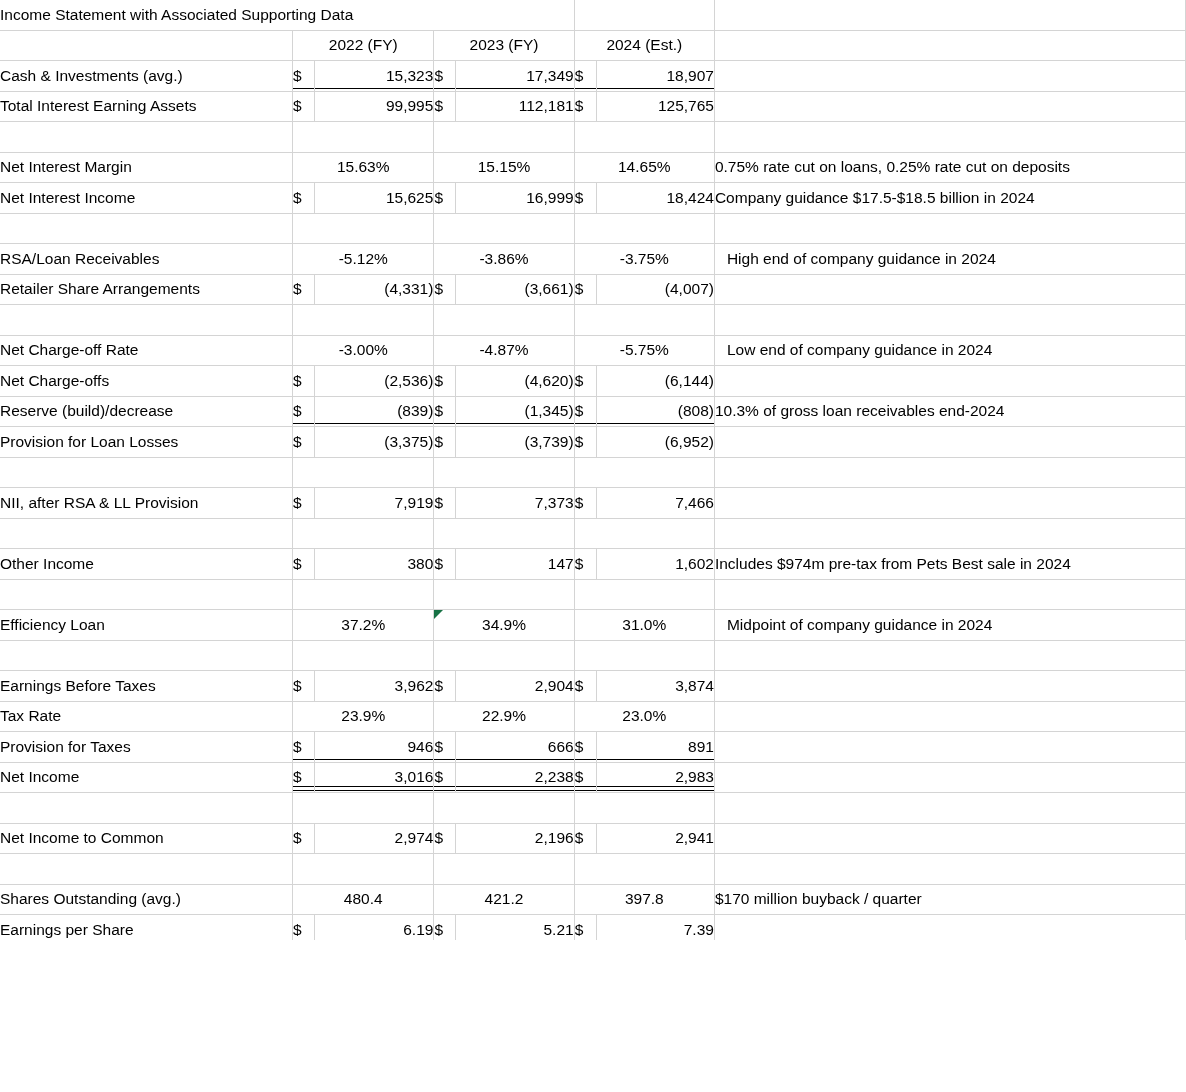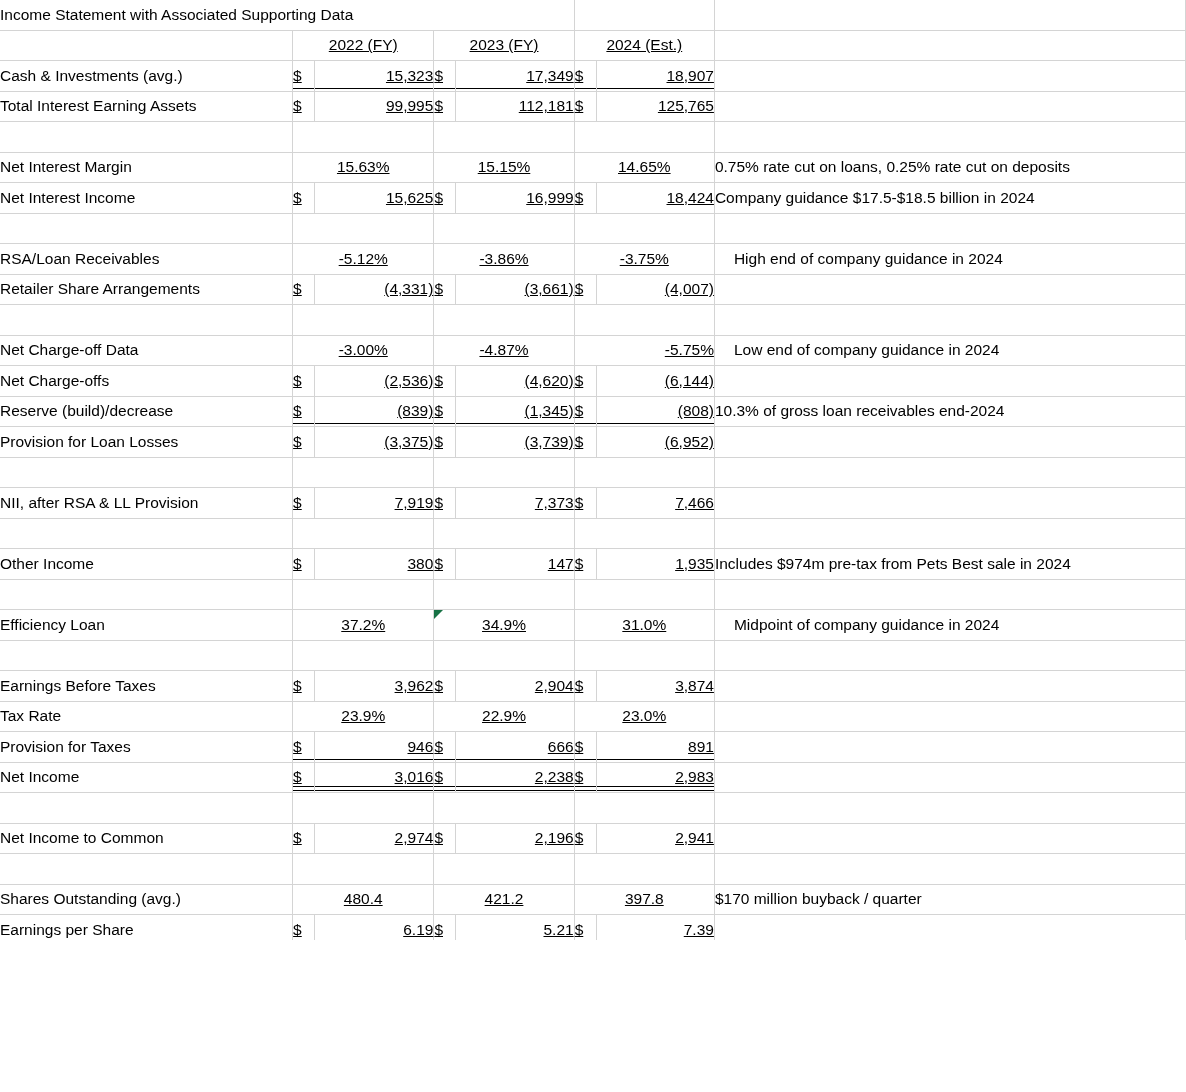--- a/index.html
+++ b/index.html
@@ -10,21 +10,20 @@
   body {
     font-family: "Liberation Sans", sans-serif;
     -webkit-font-smoothing: antialiased;
   }
   #sheet {
     position: relative;
     width: 1186px;
     height: 940px;
     overflow: hidden;
     background: #ffffff;
-    text-decoration: underline;
   }
   table.grid {
     border-collapse: collapse;
     table-layout: fixed;
     width: 1186px;
     font-size: 15.5px;
     color: #000000;
   }
   table.grid td {
     height: 29.5px;
@@ -64,21 +63,21 @@
   }
   td.num-center {
     text-align: center;
     border-right: none;
   }
   td.note {
     text-align: left;
     padding-left: 5px;
     border-right: 1px solid #d4d4d4;
   }
-  td.note.indent { padding-left: 19px; }
+  td.note.indent { padding-left: 12px; }
 
   td.title {
     padding-left: 4px;
     text-align: left;
     border-right: none;
   }
 
   
   .uline-single {
     position: relative;
@@ -233,24 +232,24 @@
           <td class="note"><span class="spill"></span></td>
         </tr>
         <tr>
           <td class="label gap-right"></td>
           <td colspan="2" style="border-right: 1px solid rgb(212, 212, 212);"></td>
           <td colspan="2" style="border-right: 1px solid rgb(212, 212, 212);"></td>
           <td colspan="2" style="border-right: 1px solid rgb(212, 212, 212);"></td>
           <td class="note"></td>
         </tr>
         <tr>
-          <td class="label gap-right"><span class="spill">Net Charge-off Data</span></td>
+          <td class="label gap-right"><span class="spill">Net Charge-off Rate</span></td>
           <td class="num-center" colspan="2" style="border-right: 1px solid rgb(212, 212, 212);"><span>-3.00%</span></td>
           <td class="num-center" colspan="2" style="border-right: 1px solid rgb(212, 212, 212);"><span>-4.87%</span></td>
-          <td class="num-center" colspan="2" style="border-right: 1px solid rgb(212, 212, 212); text-align: right;"><span>-5.75%</span></td>
+          <td class="num-center" colspan="2" style="border-right: 1px solid rgb(212, 212, 212);"><span>-5.75%</span></td>
           <td class="note indent"><span class="spill">Low end of company guidance in 2024</span></td>
         </tr>
         <tr>
           <td class="label gap-right"><span class="spill">Net Charge-offs</span></td>
           <td class="dol"><span>$</span></td>
           <td class="val"><span>(2,536)</span></td>
           <td class="dol"><span>$</span></td>
           <td class="val"><span>(4,620)</span></td>
           <td class="dol"><span>$</span></td>
           <td class="val"><span>(6,144)</span></td>
@@ -300,21 +299,21 @@
           <td colspan="2" style="border-right: 1px solid rgb(212, 212, 212);"></td>
           <td class="note"></td>
         </tr>
         <tr>
           <td class="label gap-right"><span class="spill">Other Income</span></td>
           <td class="dol"><span>$</span></td>
           <td class="val"><span>380</span></td>
           <td class="dol"><span>$</span></td>
           <td class="val"><span>147</span></td>
           <td class="dol"><span>$</span></td>
-          <td class="val"><span>1,935</span></td>
+          <td class="val"><span>1,602</span></td>
           <td class="note"><span class="spill">Includes $974m pre-tax from Pets Best sale in 2024</span></td>
         </tr>
         <tr>
           <td class="label gap-right"></td>
           <td colspan="2" style="border-right: 1px solid rgb(212, 212, 212);"></td>
           <td colspan="2" style="border-right: 1px solid rgb(212, 212, 212);"></td>
           <td colspan="2" style="border-right: 1px solid rgb(212, 212, 212);"></td>
           <td class="note"></td>
         </tr>
         <tr>

